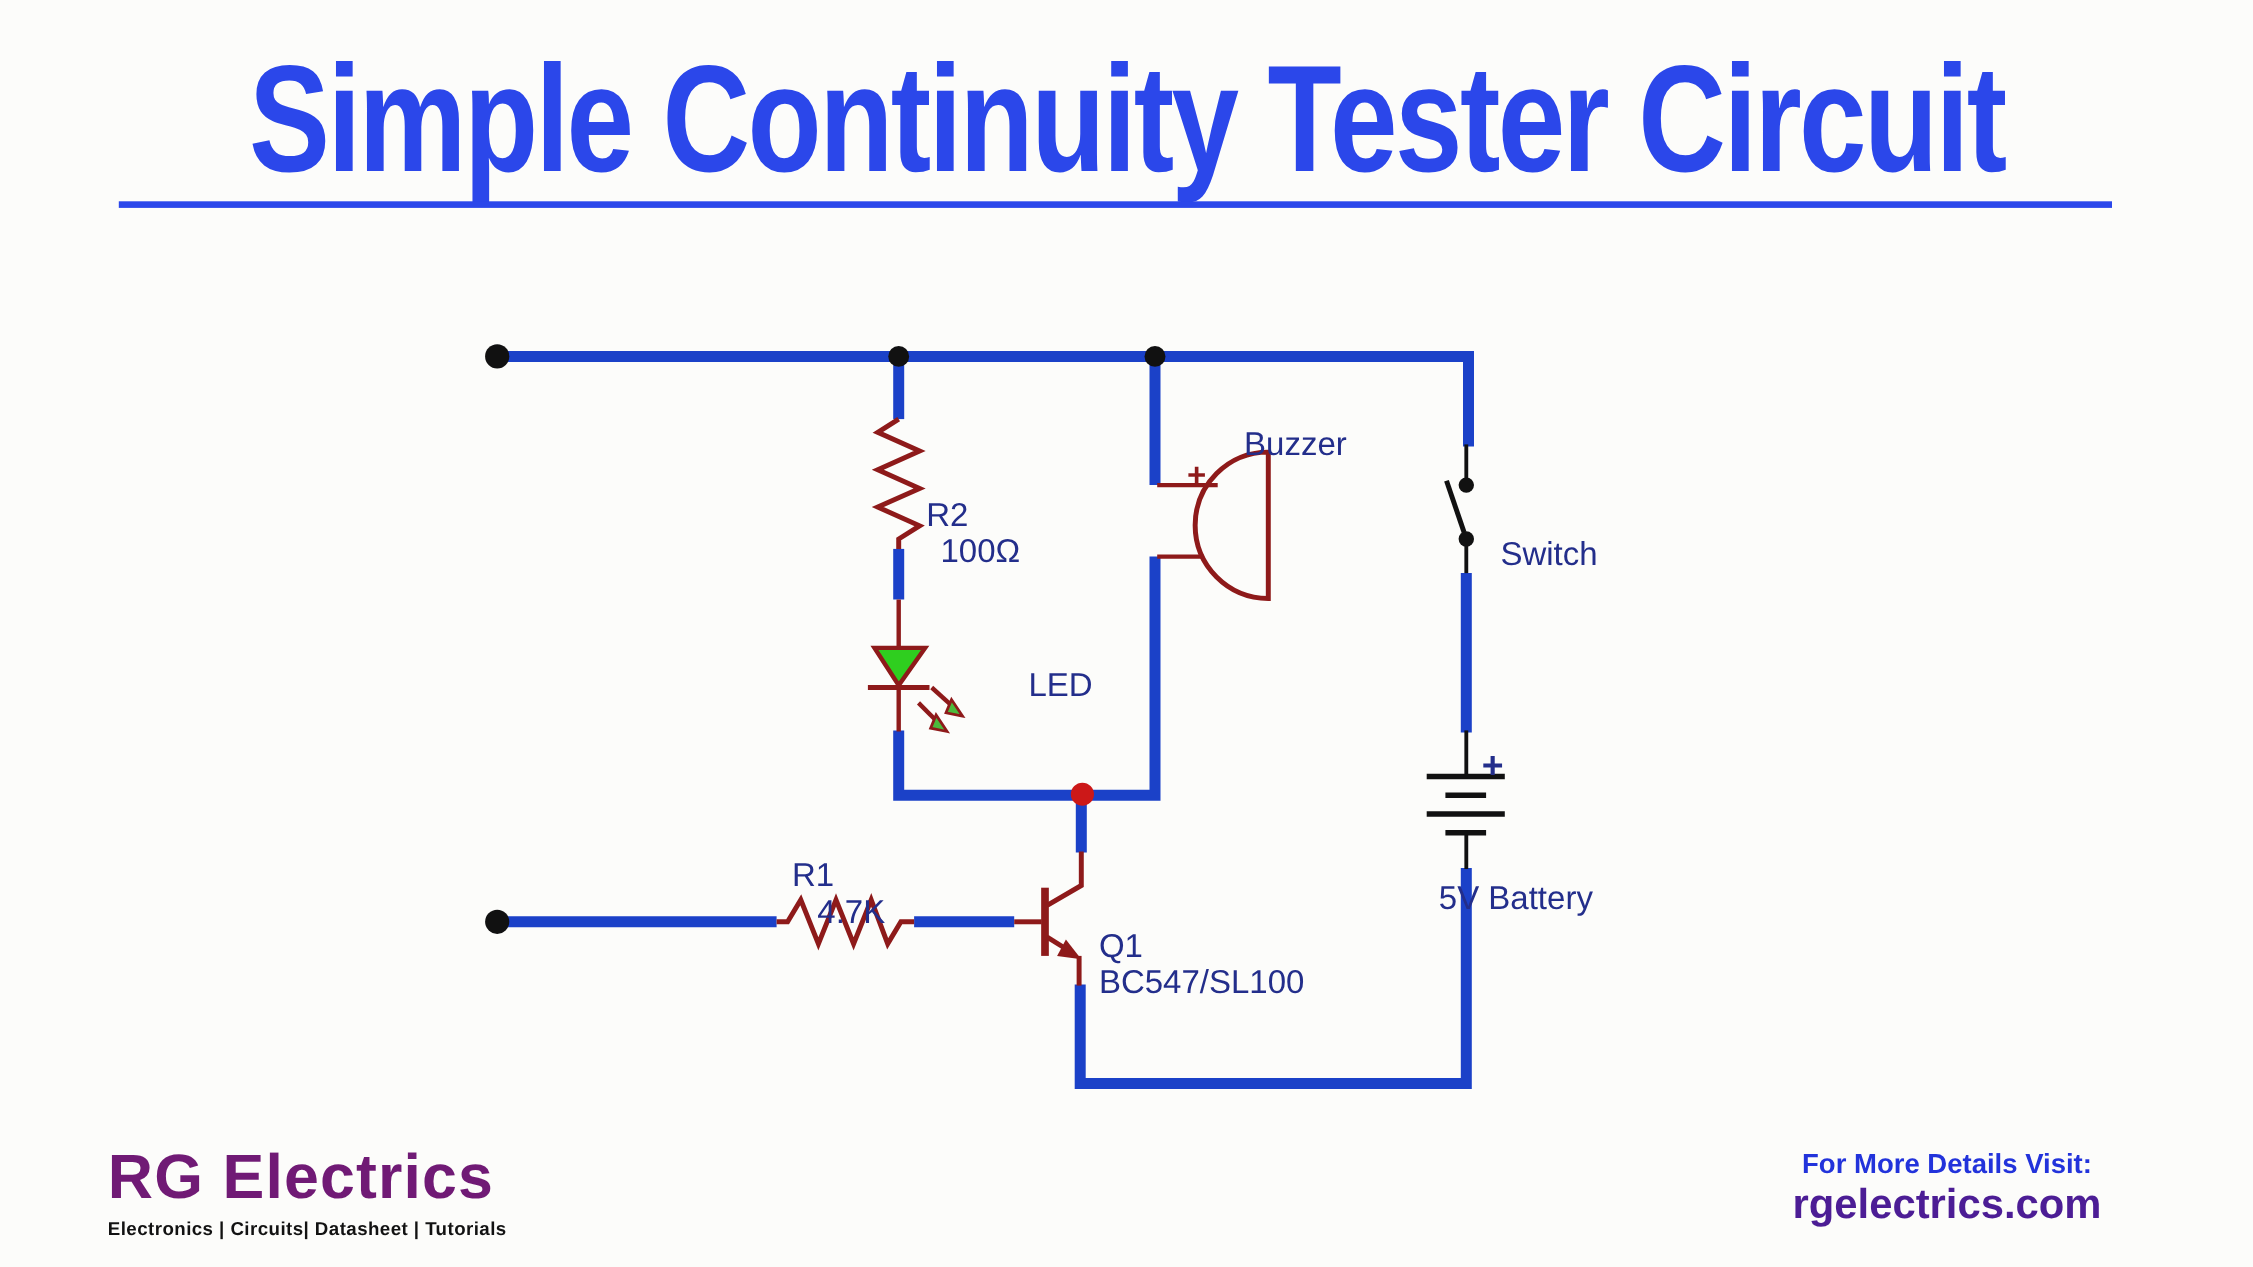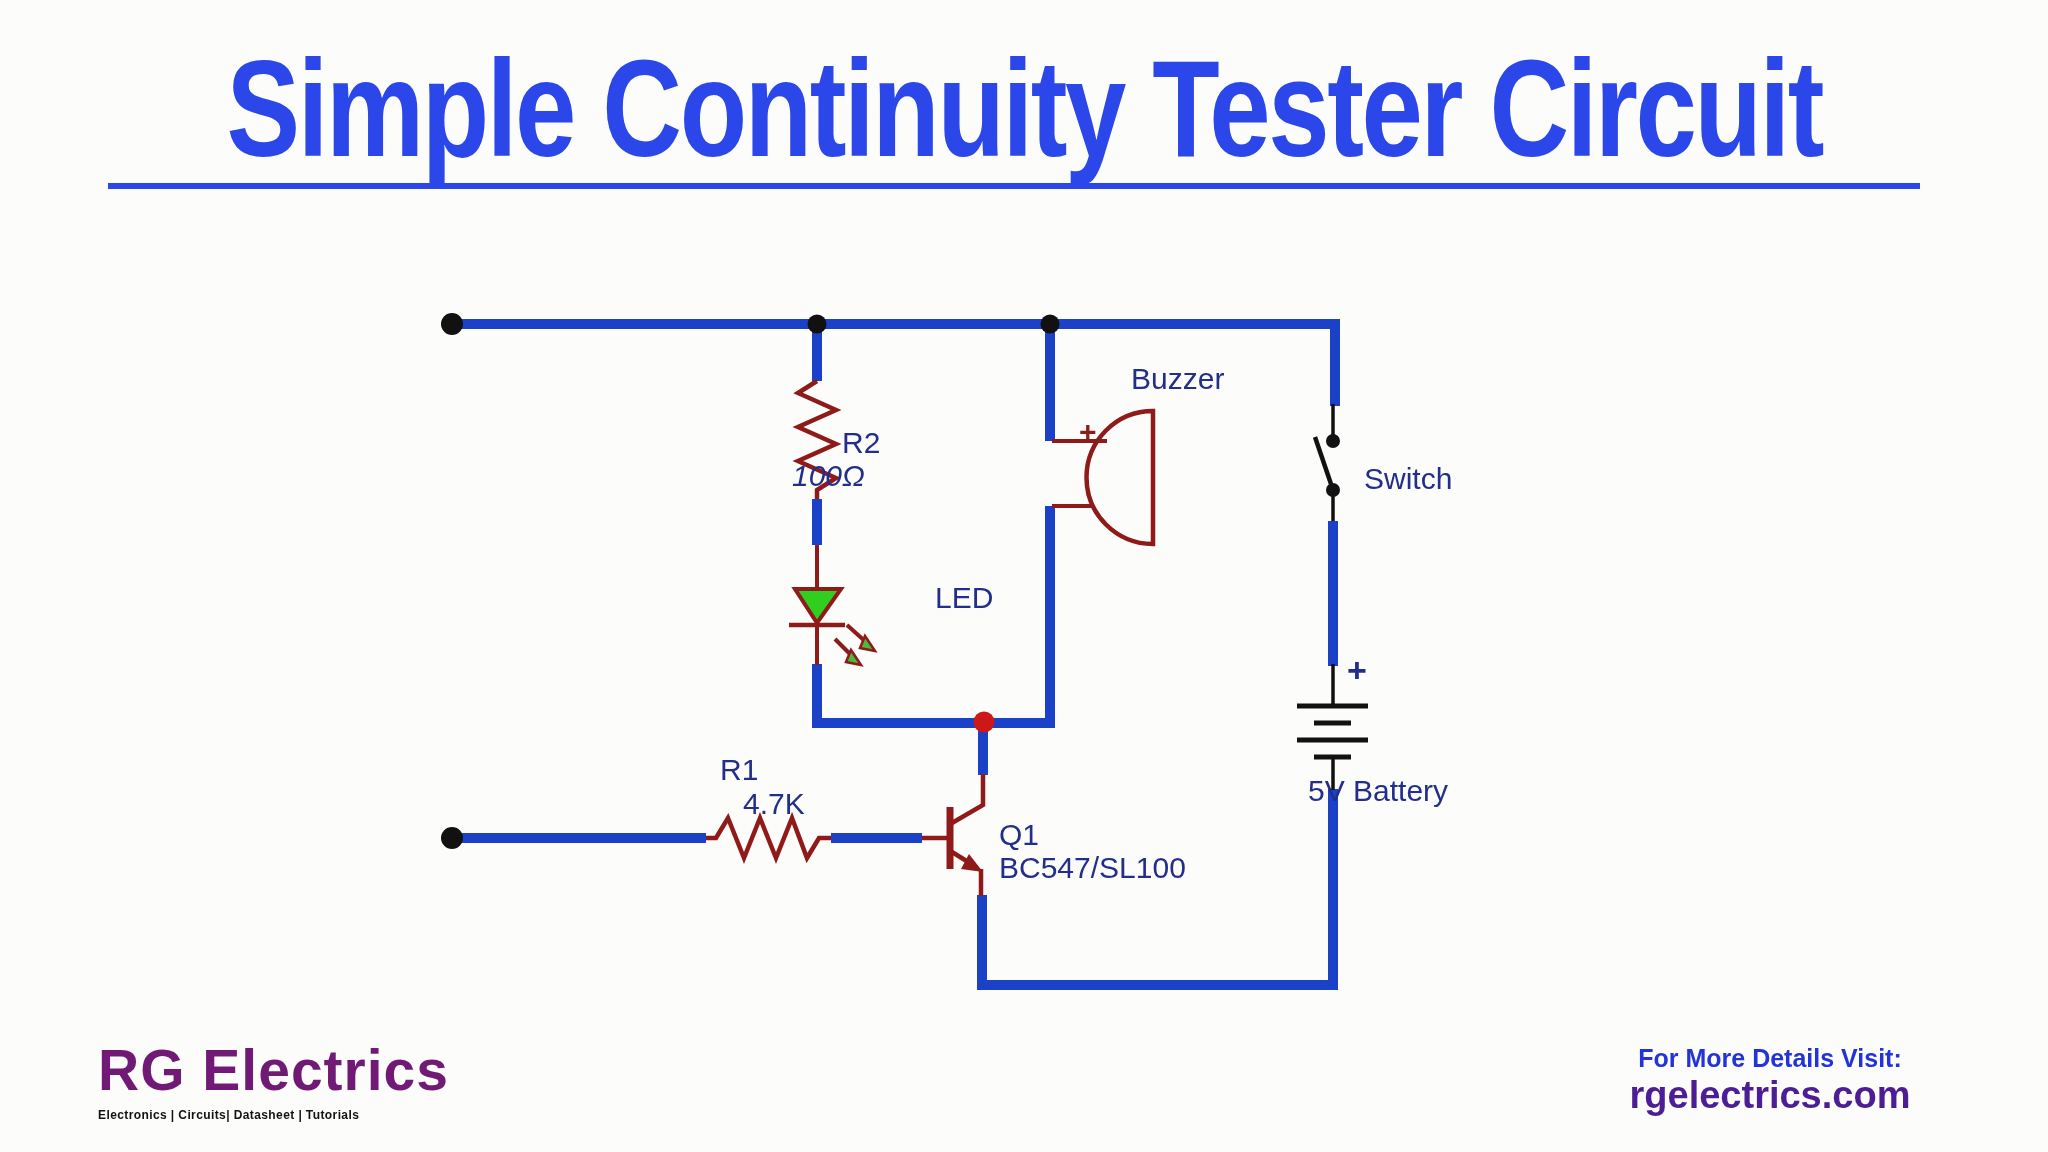--- a/index.html
+++ b/index.html
@@ -14,30 +14,30 @@
     font-size:138px;font-weight:bold;color:#2B47EA;letter-spacing:-3px;
     transform:scaleX(.80);transform-origin:50% 50%;line-height:1.05;
   }
   .title-underline{
     position:absolute;left:108px;top:183px;width:1812px;height:6px;
     background:#2B47EA;
   }
   svg.circuit{position:absolute;left:0;top:0;}
   .lbl{
     position:absolute;white-space:nowrap;color:#232E8B;
-    font-size:30px;line-height:1.1;
+    font-size:30px;line-height:1.1;margin-top:26px;
   }
   .battery-plus{font-size:34px;font-weight:bold;}
   .logo-block{position:absolute;left:98px;top:1042px;width:420px;}
   .logo-text{
     font-size:57px;font-weight:bold;color:#701a75;letter-spacing:1px;
     line-height:1.0;white-space:nowrap;
   }
   .logo-tagline{
-    margin-top:9px;font-size:12px;font-weight:bold;color:#121212;
+    margin-top:9px;font-size:17px;font-weight:bold;color:#121212;
     letter-spacing:.4px;white-space:nowrap;
   }
   .footer-right{position:absolute;left:1535px;top:1044px;width:470px;text-align:center;}
   .footer-visit{font-size:25px;font-weight:bold;color:#2233DB;line-height:1.15;}
   .footer-url{font-size:38px;font-weight:bold;color:#4c1d95;line-height:1.2;}
 </style>
 </head>
 <body>
 
 <div class="title-wrap">
@@ -108,21 +108,21 @@
   <circle cx="452" cy="324" r="11" fill="#111111"></circle>
   <circle cx="452" cy="838" r="11" fill="#111111"></circle>
   <circle cx="817" cy="324" r="9.5" fill="#111111"></circle>
   <circle cx="1050" cy="324" r="9.5" fill="#111111"></circle>
   <circle cx="984" cy="722" r="10.5" fill="#CC1818"></circle>
 </svg>
 
 <div class="lbl" style="left:1131px;top:362px;">Buzzer</div>
 <div class="lbl" style="left:1364px;top:462px;">Switch</div>
 <div class="lbl" style="left:842px;top:426px;">R2</div>
-<div class="lbl" style="left:792px;top:459px;font-style:italic;">100Ω</div>
+<div class="lbl" style="left:855px;top:459px;">100Ω</div>
 <div class="lbl" style="left:935px;top:581px;">LED</div>
 <div class="lbl" style="left:720px;top:753px;">R1</div>
 <div class="lbl" style="left:743px;top:787px;">4.7K</div>
 <div class="lbl" style="left:999px;top:818px;">Q1</div>
 <div class="lbl" style="left:999px;top:851px;">BC547/SL100</div>
 <div class="lbl battery-plus" style="left:1347px;top:652px;">+</div>
 <div class="lbl" style="left:1308px;top:774px;">5V Battery</div>
 
 <div class="logo-block">
   <div class="logo-text">RG Electrics</div>

